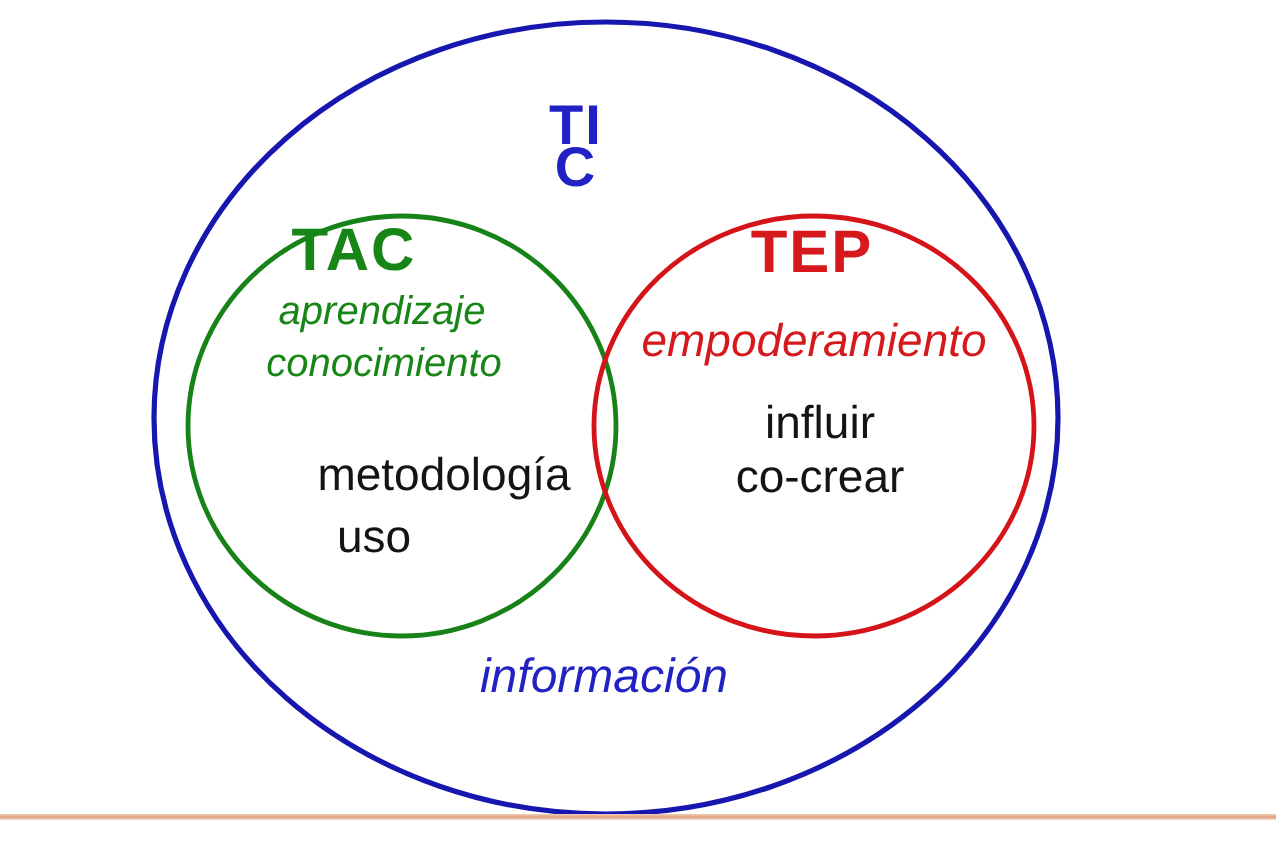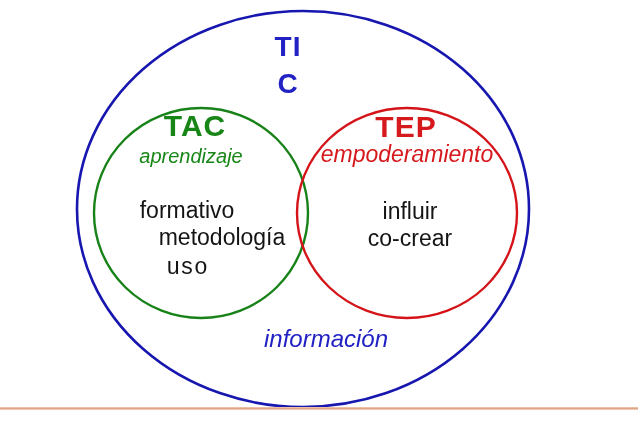--- a/index.html
+++ b/index.html
@@ -30,21 +30,21 @@
     font-size: 30px;
     letter-spacing: 1px;
   }
   .tep-title {
     color: #d6191d;
     font-weight: bold;
     font-size: 30px;
     letter-spacing: 1px;
   }
   .green-italic { color: #178617; font-style: italic; font-size: 20px; }
-  .red-italic   { color: #d6191d; font-style: italic; font-size: 23px; }
+  .red-italic   { color: #d6191d; font-style: italic; font-size: 23px; margin-top: 16px; }
   .blue-italic  { color: #2121c4; font-style: italic; font-size: 24px; }
   .black-term   { color: #141414; font-size: 23px; }
   .bottom-divider {
     position: absolute;
     left: 0;
     top: 407px;
     width: 638px;
     height: 3px;
     background: linear-gradient(180deg, #f2cdb6 0%, #dfa181 55%, #f6e2d5 100%);
   }
@@ -53,30 +53,30 @@
 <body>
 
 <div class="stage">
 
   <svg class="circles-svg" width="638" height="422" viewBox="0 0 638 422">
     <ellipse cx="303" cy="209" rx="226" ry="198" fill="none" stroke="#1717b0" stroke-width="2.6"></ellipse>
     <ellipse cx="201" cy="213" rx="107" ry="105" fill="none" stroke="#178217" stroke-width="2.4"></ellipse>
     <ellipse cx="407" cy="213" rx="110" ry="105" fill="none" stroke="#d41419" stroke-width="2.4"></ellipse>
   </svg>
 
-  <div class="txt tic-title" style="left:288px; top:33px;">TI</div>
+  <div class="txt tic-title" style="left:288px; top:49px;">TI</div>
   <div class="txt tic-title" style="left:288px; top:70px;">C</div>
 
-  <div class="txt blue-italic" style="left:302px; top:327px;margin-left:24px;">información</div>
+  <div class="txt blue-italic" style="left:302px; top:327px;">información</div>
 
-  <div class="txt tac-title" style="left:195px; top:111px;">TAC</div>
+  <div class="txt tac-title" style="left:177px; top:111px;">TAC</div>
   <div class="txt green-italic" style="left:191px; top:146px;">aprendizaje</div>
-  <div class="txt black-term" style="left:187px; top:199px;">formativo</div>
+  <div class="txt green-italic" style="left:192px; top:172px;">conocimiento</div>
   <div class="txt black-term" style="left:190px; top:226px;margin-left:32px;">metodología</div>
-  <div class="txt black-term" style="left:187px; top:257px;font-family:Liberation Mono, monospace;">uso</div>
+  <div class="txt black-term" style="left:187px; top:257px;">uso</div>
 
   <div class="txt tep-title" style="left:406px; top:112px;">TEP</div>
   <div class="txt red-italic" style="left:407px; top:143px;">empoderamiento</div>
   <div class="txt black-term" style="left:410px; top:227px;">co-crear</div>
   <div class="txt black-term" style="left:410px; top:200px;">influir</div>
 
   <div class="bottom-divider"></div>
 
 </div>
 

